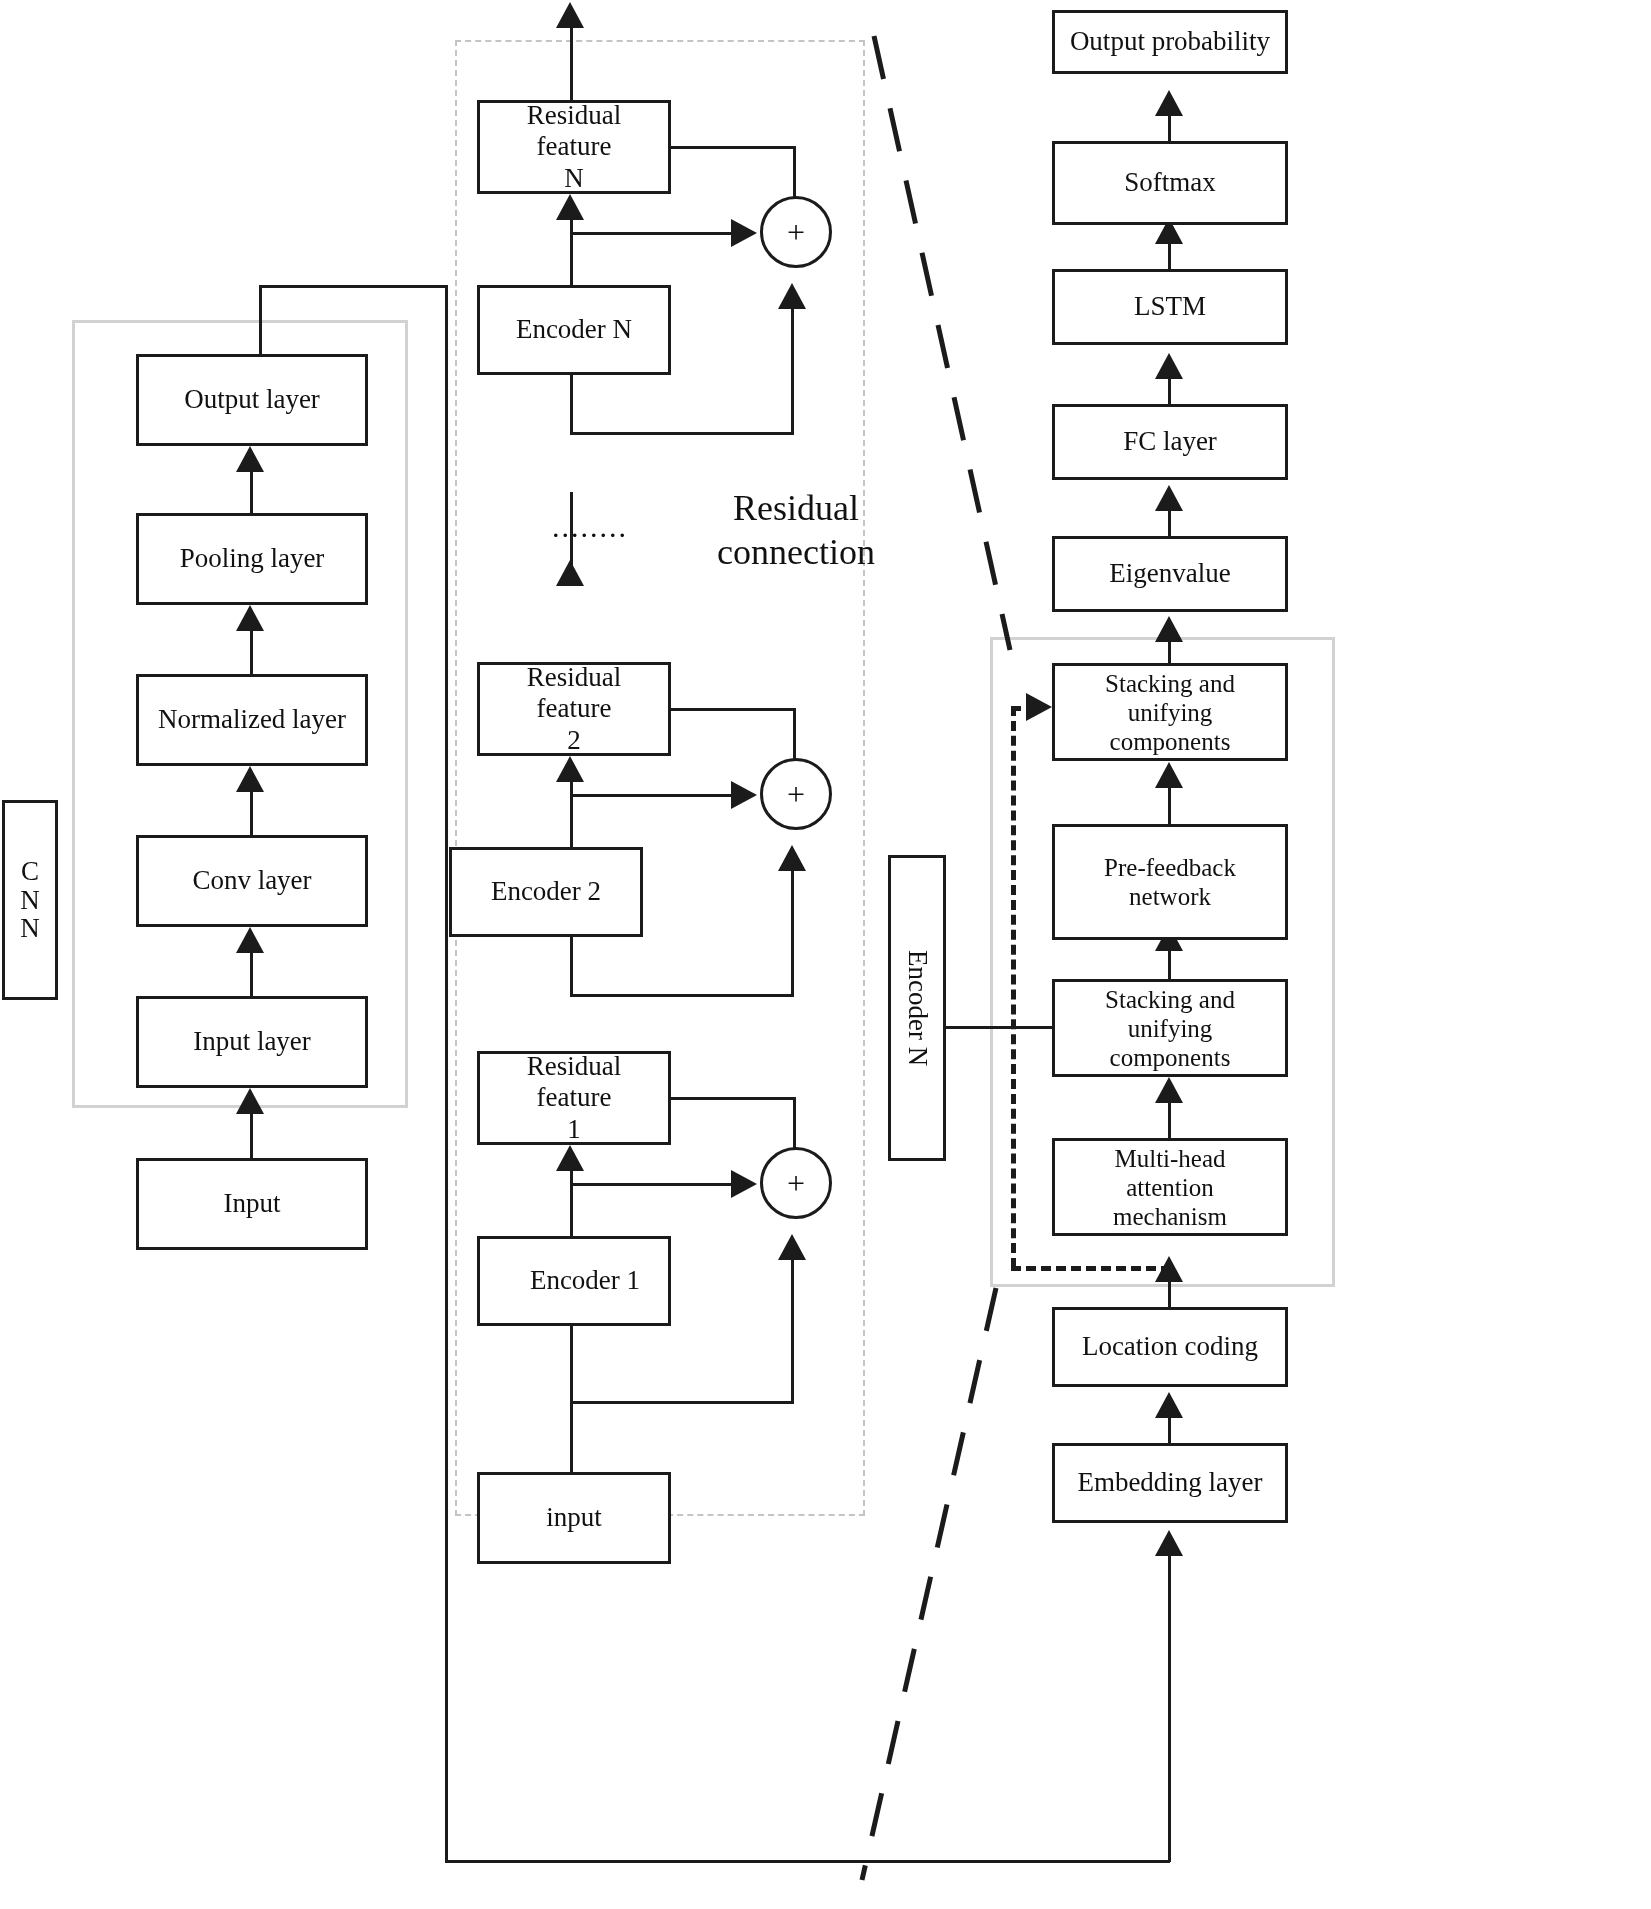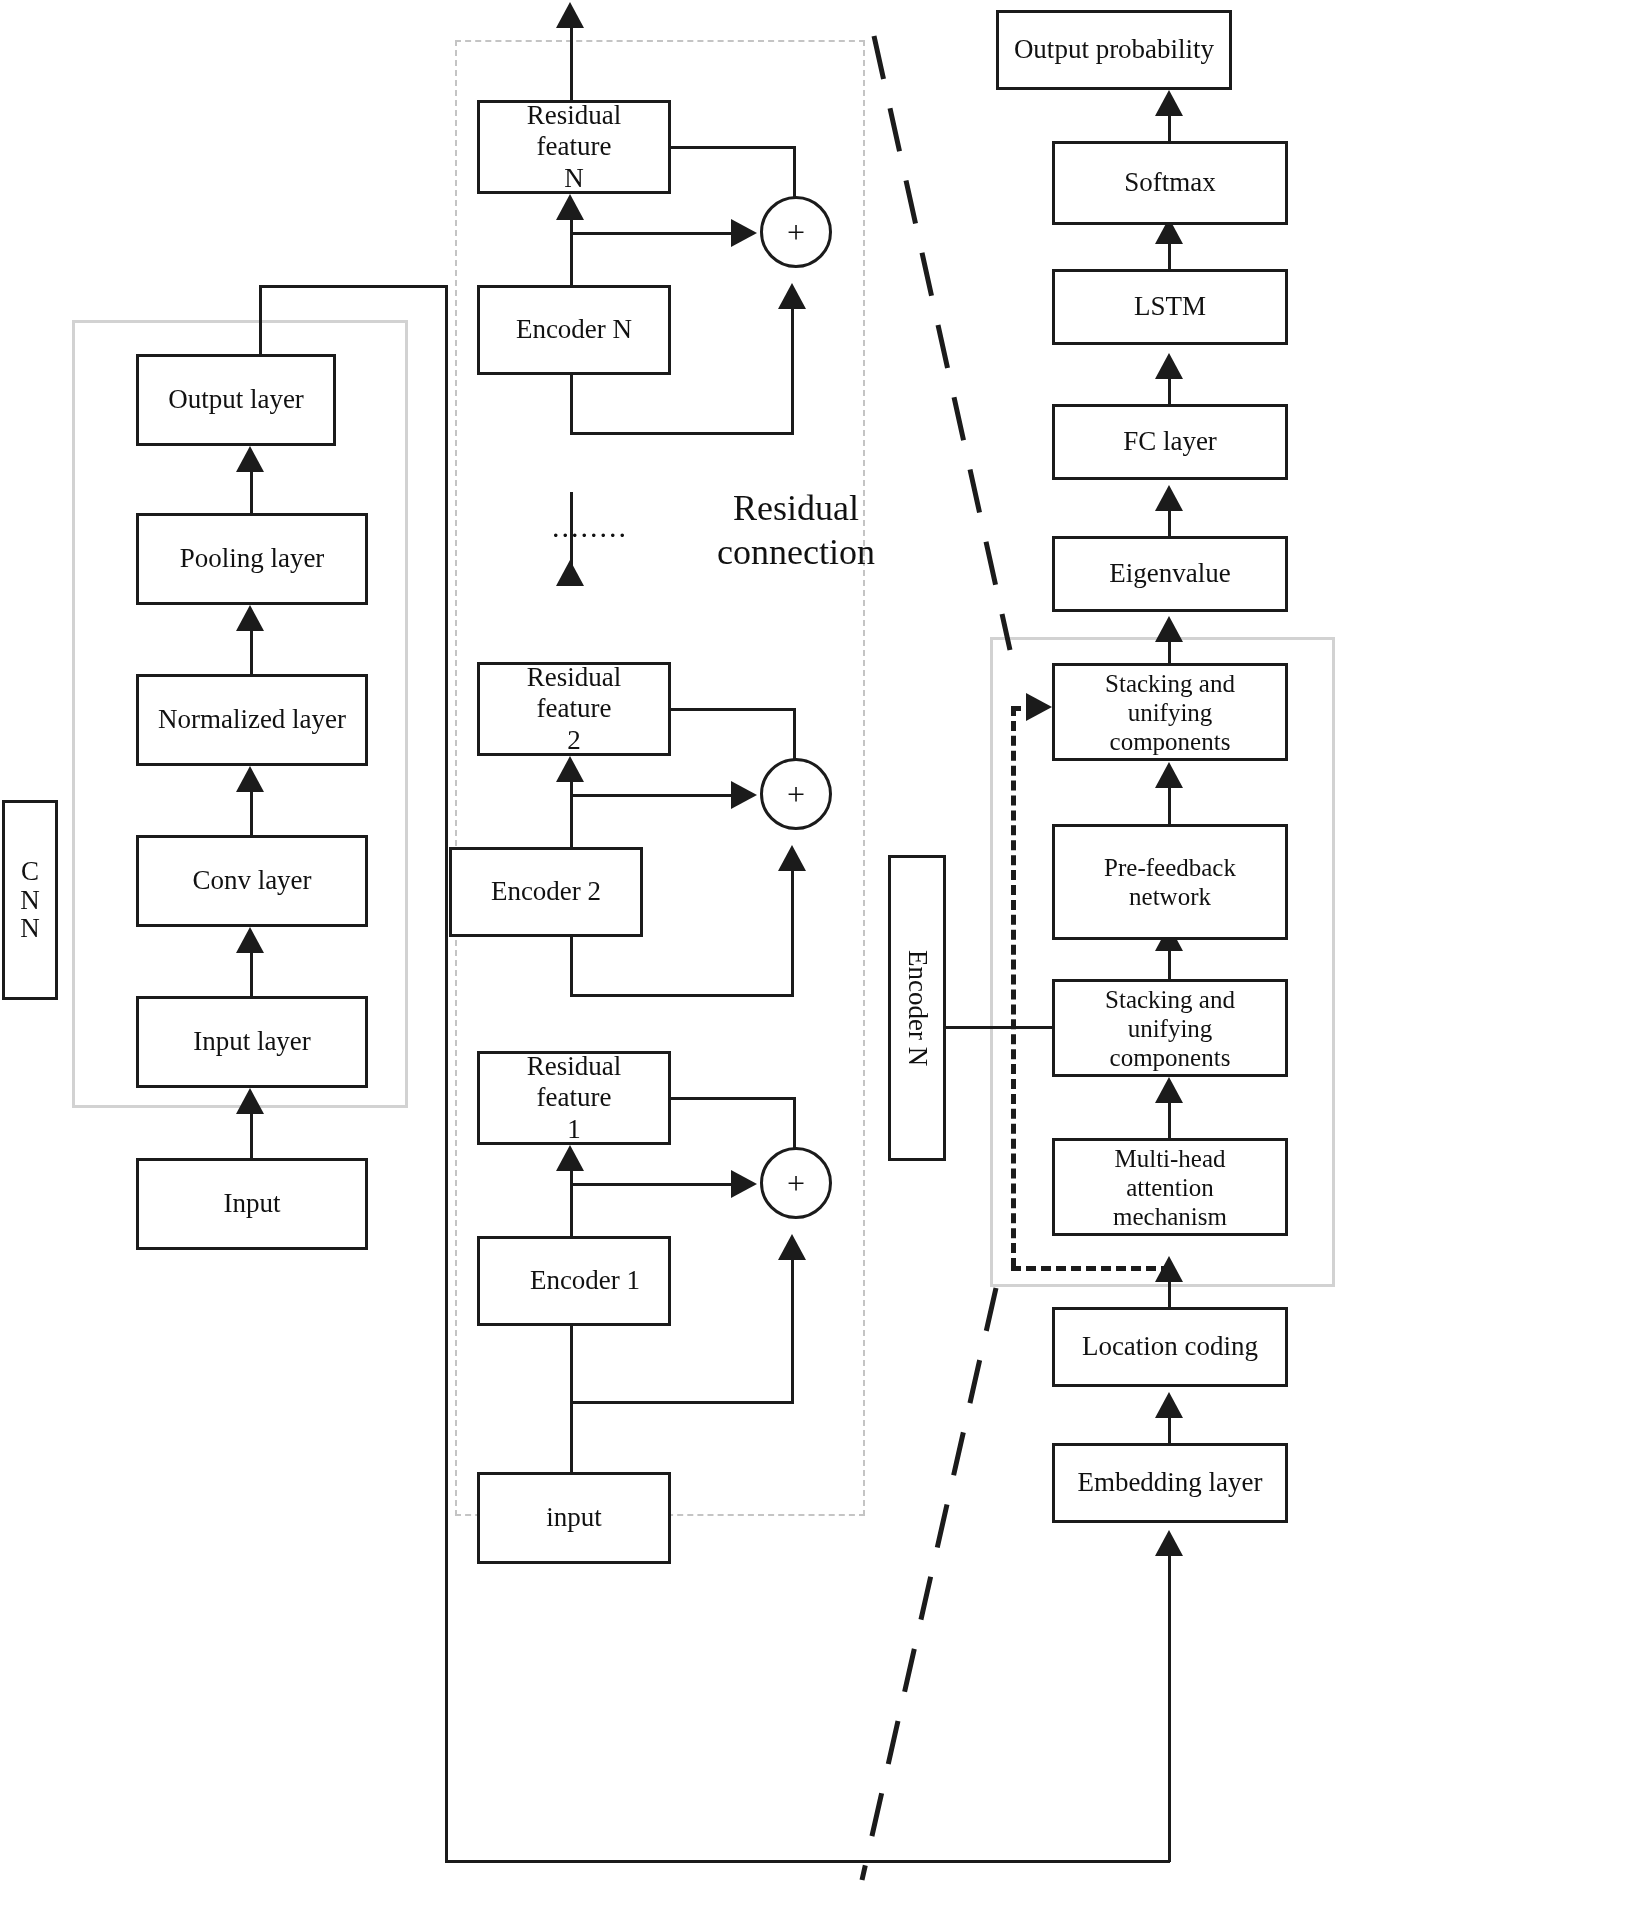--- a/index.html
+++ b/index.html
@@ -121,21 +121,21 @@
 <body>
 
 <div id="canvas">
 
   <div class="grp" style="left:72px; top:320px; width:336px; height:788px;"></div>
 
   <div class="dashgrp" style="left:455px; top:40px; width:410px; height:1476px;"></div>
 
   <div class="grp" style="left:990px; top:637px; width:345px; height:650px;"></div>
 
-  <div class="box" style="left:136px; top:354px; width:200px; height:92px;">
+  <div class="box" style="left:136px; top:354px; width:232px; height:92px;">
     <span>Output layer</span>
   </div>
 
   <div class="box" style="left:136px; top:513px; width:232px; height:92px;">
     <span>Pooling layer</span>
   </div>
 
   <div class="box" style="left:136px; top:674px; width:232px; height:92px;">
     <span>Normalized layer</span>
   </div>
@@ -271,21 +271,21 @@
   <div class="vline" style="left:791px; top:1256px; height:148px;"></div>
   <div class="arrow-up" style="left:778px; top:1234px;"></div>
   <div class="hline" style="left:570px; top:1401px; width:224px;"></div>
   <div class="vline" style="left:570px; top:1326px; height:75px;"></div>
 
   <div class="box" style="left:477px; top:1472px; width:194px; height:92px;">
     <span>input</span>
   </div>
   <div class="vline" style="left:570px; top:1401px; height:71px;"></div>
 
-  <div class="box" style="left:996px; top:10px; width:236px; height:80px;">
+  <div class="box" style="left:1052px; top:10px; width:236px; height:64px;">
     <span>Output probability</span>
   </div>
 
   <div class="box" style="left:1052px; top:141px; width:236px; height:84px;text-align:center;">
     <span>Softmax</span>
   </div>
 
   <div class="box" style="left:1052px; top:269px; width:236px; height:76px;">
     <span>LSTM</span>
   </div>

